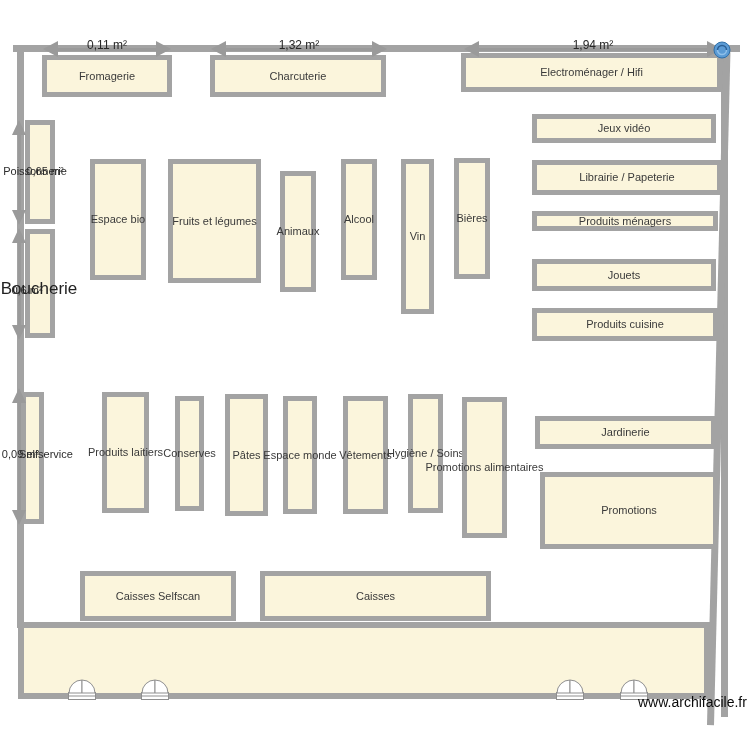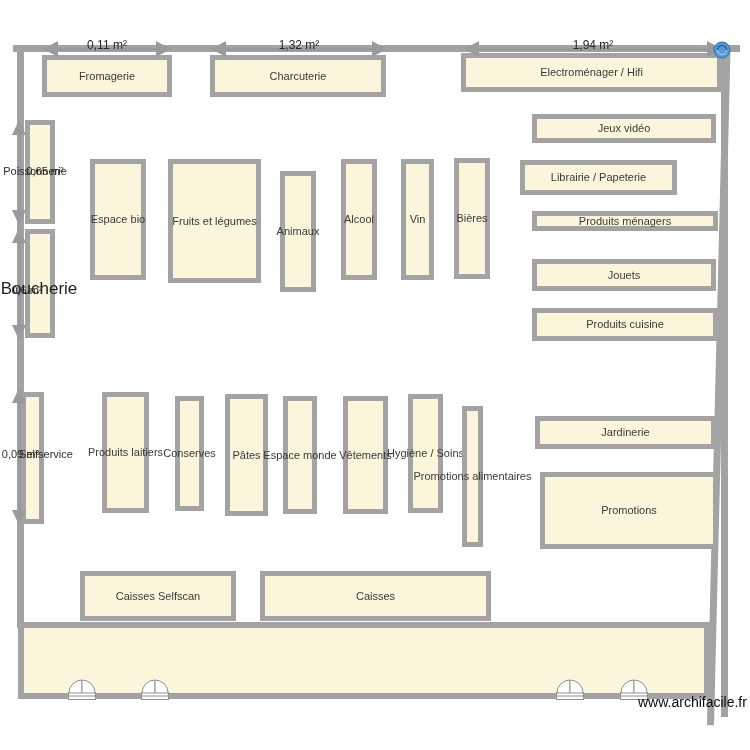--- a/index.html
+++ b/index.html
@@ -117,21 +117,21 @@
   </div>
   <div class="room" style="left:90px;top:159px;width:56px;height:121px">
     <span class="lbl">Espace bio</span>
   </div>
   <div class="room" style="left:280px;top:171px;width:36px;height:121px">
     <span class="lbl">Animaux</span>
   </div>
   <div class="room" style="left:341px;top:159px;width:36px;height:121px">
     <span class="lbl">Alcool</span>
   </div>
-  <div class="room" style="left:401px;top:159px;width:33px;height:121px">
+  <div class="room" style="left:401px;top:159px;width:33px;height:155px">
     <span class="lbl">Vin</span>
   </div>
   <div class="room" style="left:454px;top:158px;width:36px;height:121px">
     <span class="lbl">Bières</span>
   </div>
 
   <div class="room" style="left:102px;top:392px;width:47px;height:121px">
     <span class="lbl">Produits laitiers</span>
   </div>
   <div class="room" style="left:175px;top:396px;width:29px;height:115px">
@@ -142,28 +142,28 @@
   </div>
   <div class="room" style="left:283px;top:396px;width:34px;height:118px">
     <span class="lbl">Espace monde</span>
   </div>
   <div class="room" style="left:343px;top:396px;width:45px;height:118px">
     <span class="lbl">Vêtements</span>
   </div>
   <div class="room" style="left:408px;top:394px;width:35px;height:119px">
     <span class="lbl">Hygiène / Soins</span>
   </div>
-  <div class="room" style="left:462px;top:406px;width:21px;height:141px">
+  <div class="room" style="left:462px;top:397px;width:45px;height:141px">
     <span class="lbl">Promotions alimentaires</span>
   </div>
 
   <div class="room" style="left:532px;top:114px;width:184px;height:29px">
     <span class="lbl">Jeux vidéo</span>
   </div>
-  <div class="room" style="left:520px;top:160px;width:157px;height:35px">
+  <div class="room" style="left:532px;top:160px;width:190px;height:35px">
     <span class="lbl">Librairie / Papeterie</span>
   </div>
   <div class="room" style="left:532px;top:211px;width:186px;height:20px">
     <span class="lbl">Produits ménagers</span>
   </div>
   <div class="room" style="left:532px;top:259px;width:184px;height:32px">
     <span class="lbl">Jouets</span>
   </div>
   <div class="room" style="left:532px;top:308px;width:186px;height:33px">
     <span class="lbl">Produits cuisine</span>

